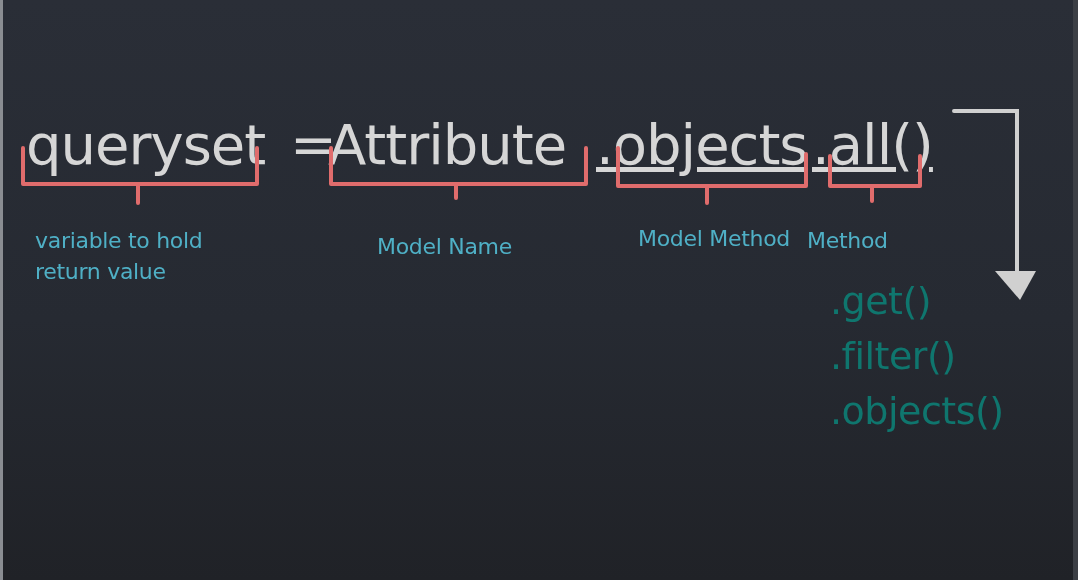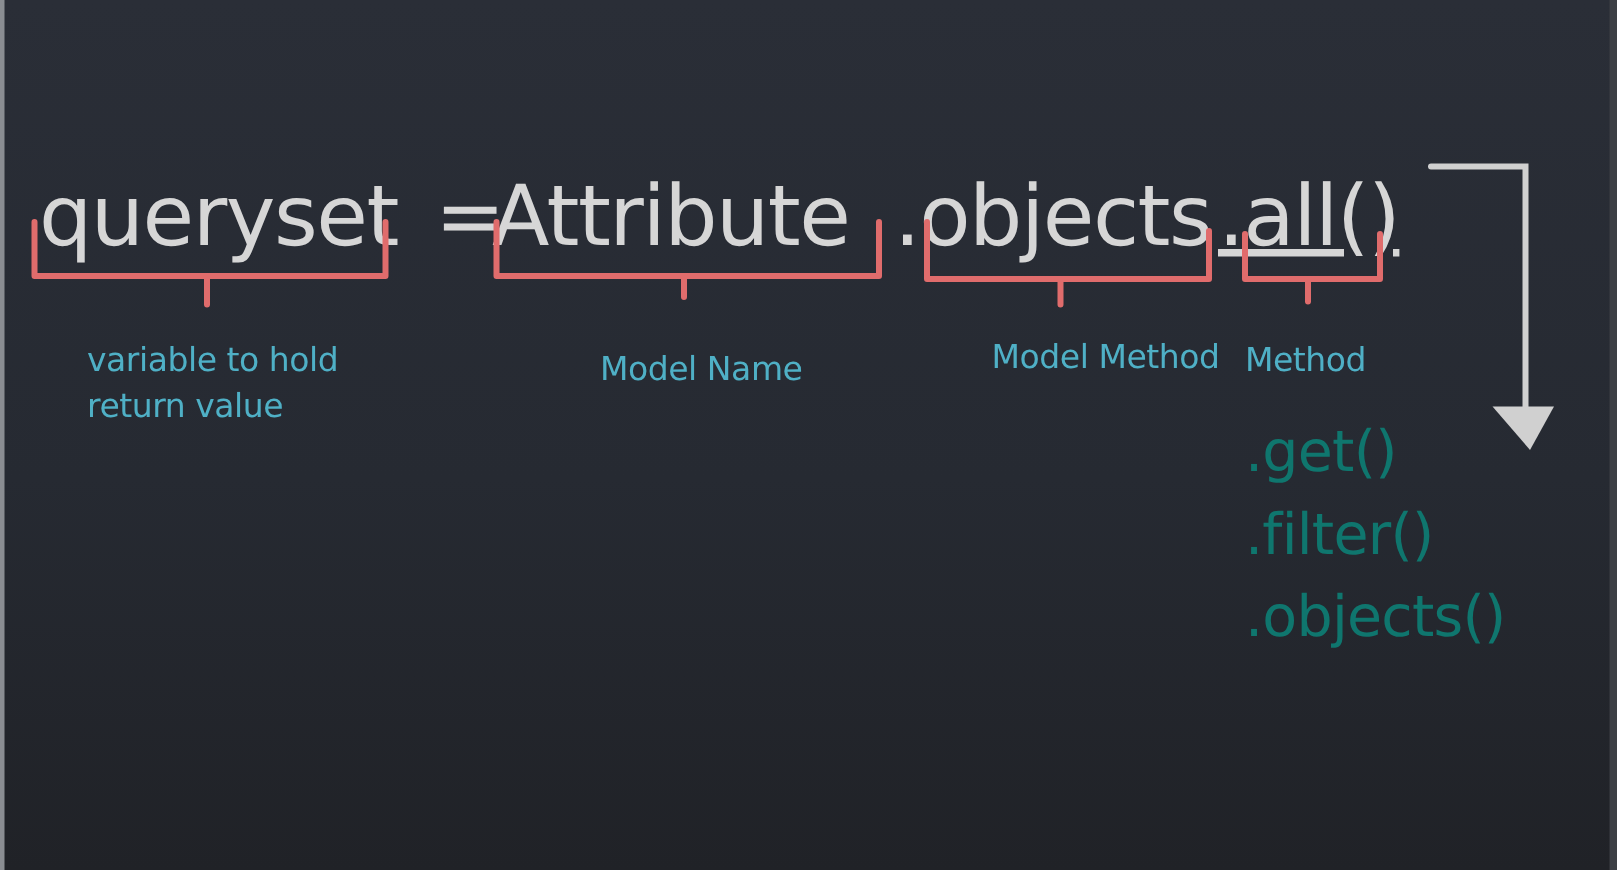--- a/index.html
+++ b/index.html
@@ -10,39 +10,39 @@
       font-family: "DejaVu Sans", sans-serif;
     }
     .edge-left { position: absolute; left: 0; top: 0; width: 3px; height: 580px; background: #8a8d92; }
     .edge-right { position: absolute; right: 0; top: 0; width: 5px; height: 580px; background: #3c3f45; }
     .code {
       position: absolute; top: 70px; color: #d6d6d6;
       font-size: 56px; letter-spacing: -1px; white-space: nowrap; line-height: 70px; margin-top: 40px;
     }
     .label {
       position: absolute; color: #4fb0c6; font-size: 22px; line-height: 31px;
-      white-space: nowrap; letter-spacing: -0.3px; margin-left: 23px;
+      white-space: nowrap; letter-spacing: -0.3px;
     }
     .label.center { text-align: center; }
     .method-item {
       position: absolute; left: 830px; color: #0f766e; font-size: 38px; line-height: 54px; white-space: nowrap;
       letter-spacing: -0.5px;
     }
     svg.overlay { position: absolute; left: 0; top: 0; }
   </style>
 </head>
 <body>
 
 <div class="edge-left"></div>
 <div class="edge-right"></div>
 
 <div class="code" style="left:26px;">queryset</div>
 <div class="code" style="left:290px;">=</div>
 <div class="code" style="left:328px;">Attribute</div>
-<div class="code" style="left:596px;">.objects</div>
+<div class="code" style="left:596px;text-decoration:underline;">.objects</div>
 <div class="code" style="left:812px;text-decoration:underline;">.all()</div>
 
 <svg class="overlay" width="1078" height="580">
   <g stroke="#e06c6c" stroke-width="4" fill="none" stroke-linecap="round" stroke-linejoin="round">
     <path d="M23 148 V184 H257 V148 M138 184 V203"></path>
     <path d="M331 148 V184 H586 V148 M456 184 V198"></path>
     <path d="M618 148 V186 H806 V154 M707 186 V203"></path>
     <path d="M830 156 V186 H920 V156 M872 186 V201"></path>
   </g>
   <g fill="#d0d0d0" stroke="#d0d0d0">

